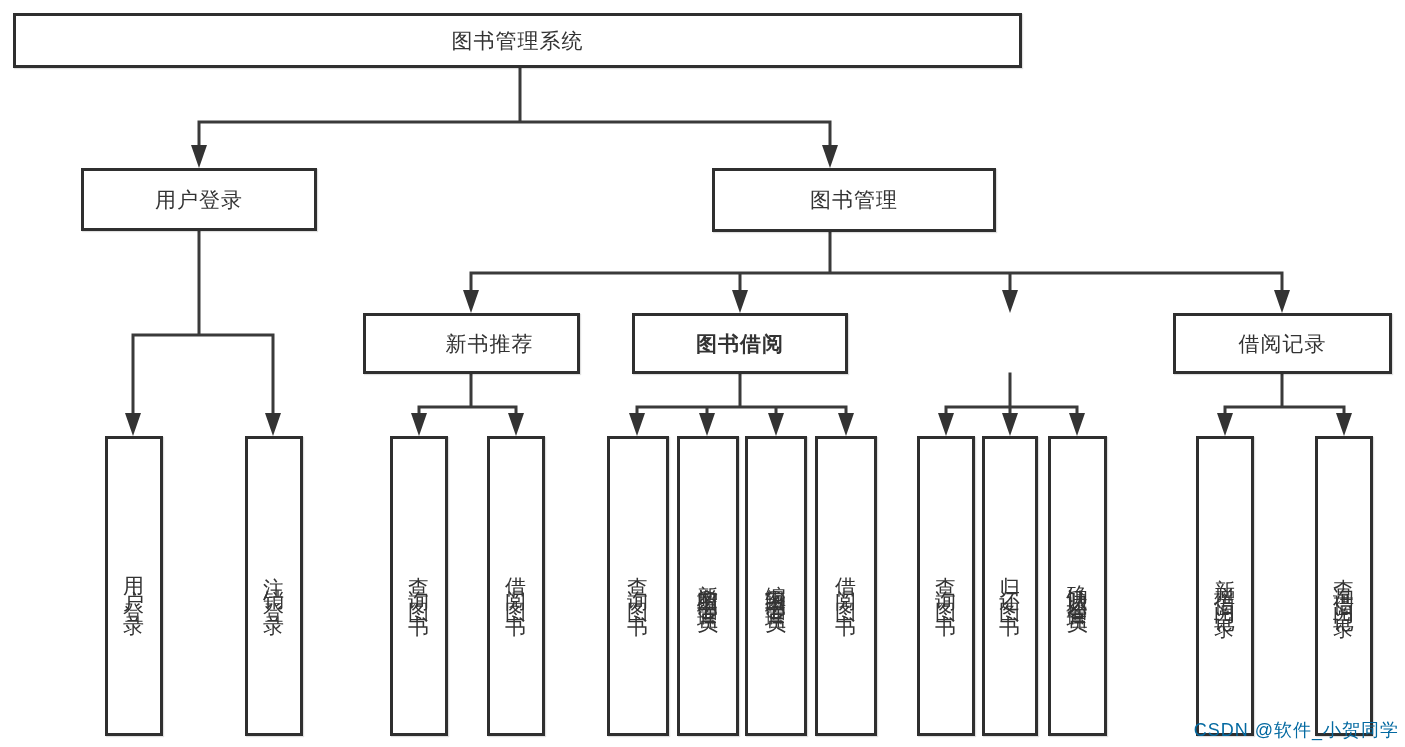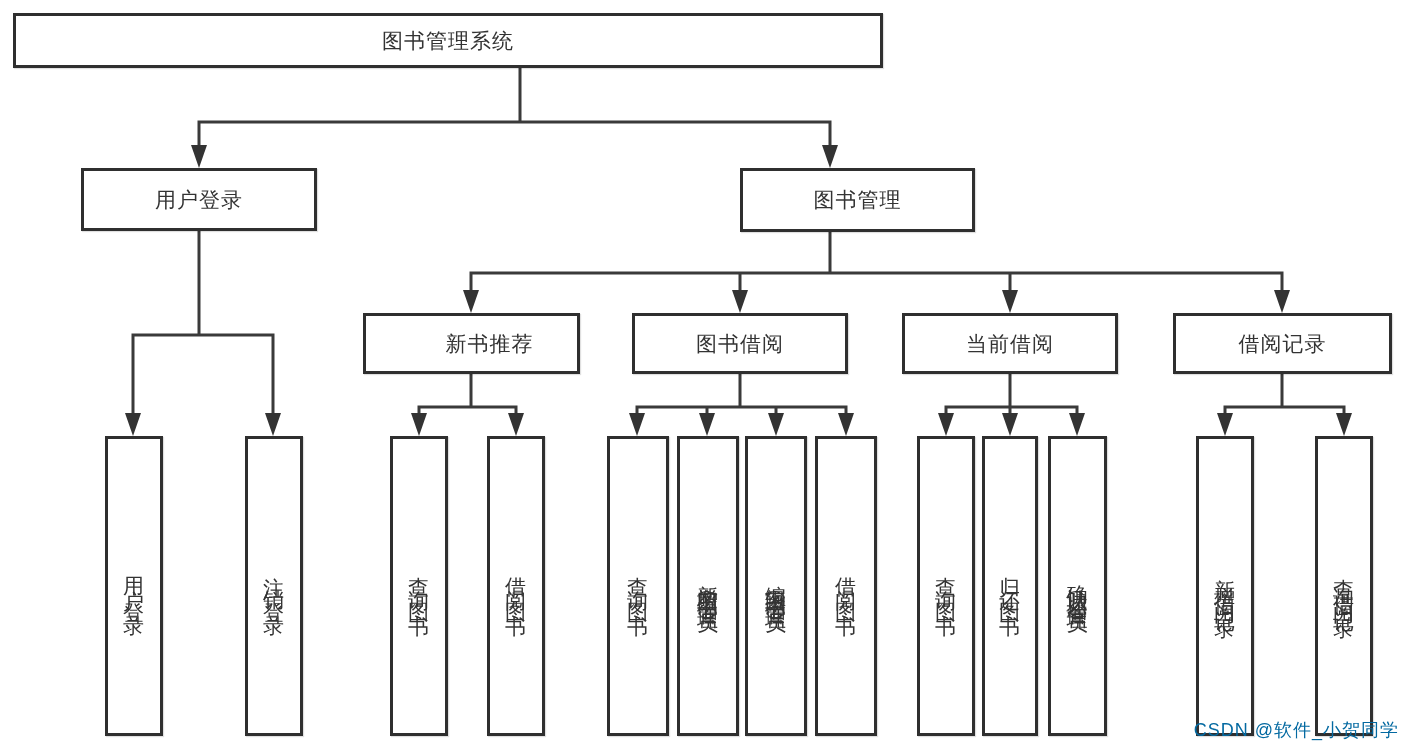--- a/index.html
+++ b/index.html
@@ -16,26 +16,26 @@
     box-sizing:border-box;
     background:#fff;
     border:3px solid #2f2f2f;
     color:#333;
     display:flex;
     align-items:center;
     justify-content:center;
     box-shadow:1px 1px 1px rgba(0,0,0,0.12);
   }
   .hbox{font-size:21px;letter-spacing:1px;}
-  .root{left:13px;top:13px;width:870px;height:55px;}
+  .root{left:13px;top:13px;width:1009px;height:55px;}
   .lvl2a{left:81px;top:168px;width:236px;height:63px;}
-  .lvl2b{left:712px;top:168px;width:235px;height:64px;margin-left:28px;}
+  .lvl2b{left:712px;top:168px;width:284px;height:64px;}
   .lvl3{top:313px;height:61px;}
   .s0{left:363px;width:217px;padding-left:36px;}
-  .s1{left:632px;width:216px;}
+  .s1{left:632px;width:216px;font-weight:bold;}
   .s2{left:902px;width:216px;}
   .s3{left:1173px;width:219px;}
   .vbox{top:436px;height:300px;}
   .vlabel{
     writing-mode:vertical-rl;
     font-size:21px;
     color:#333;
     line-height:1;
   }
   .len4 .vlabel{letter-spacing:13px;}
@@ -113,23 +113,20 @@
   <div class="box hbox lvl2b">
     <span>图书管理</span>
   </div>
 
   <div class="box hbox lvl3 s0">
     <span>新书推荐</span>
   </div>
   <div class="box hbox lvl3 s1">
     <span>图书借阅</span>
   </div>
-  <div class="box hbox lvl3 s2">
-    <span>当前借阅</span>
-  </div>
   <div class="box hbox lvl3 s3">
     <span>借阅记录</span>
   </div>
 
   <div class="box vbox len4 g1a">
     <span class="vlabel">用户登录</span>
   </div>
   <div class="box vbox len4 g1b">
     <span class="vlabel">注销登录</span>
   </div>

